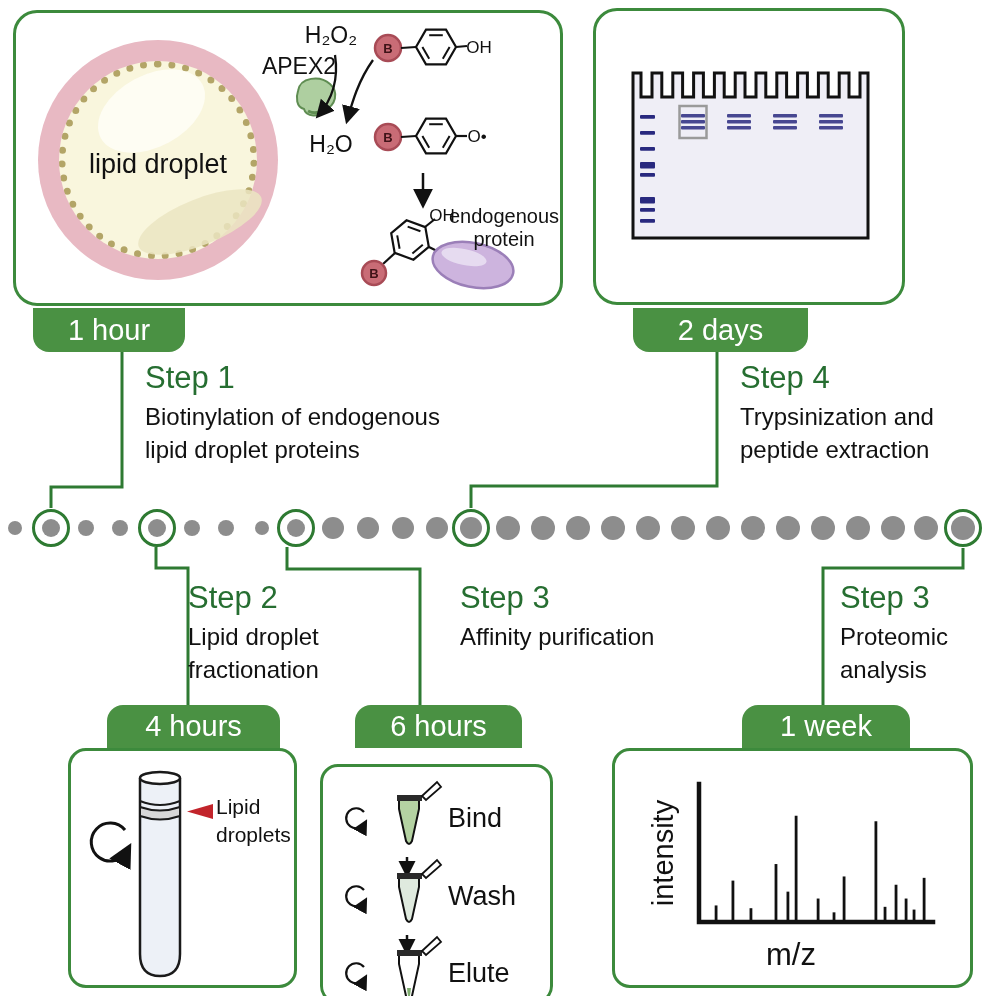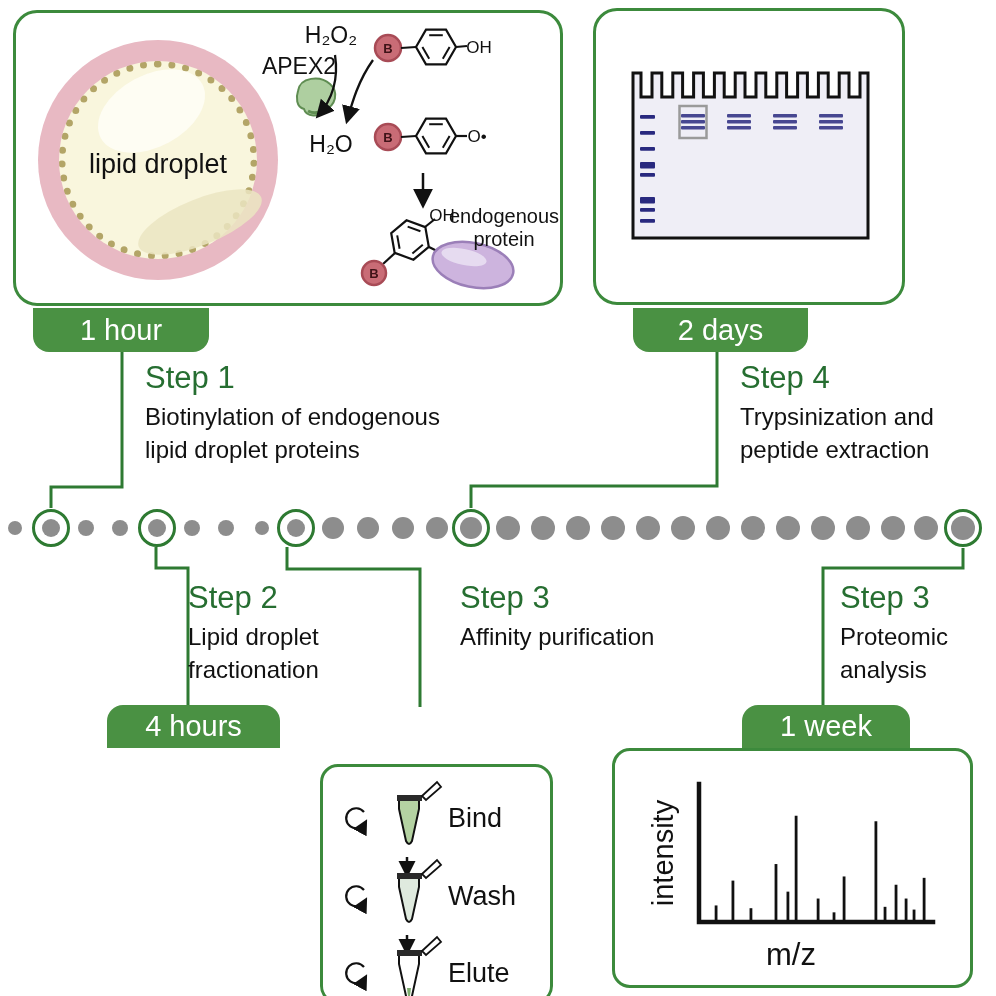--- a/index.html
+++ b/index.html
@@ -147,23 +147,24 @@
         <rect x="131" y="115" width="24" height="3.6" rx="1" fill="var(--gel-band-navy)" opacity="0.85"></rect>
         <rect x="177" y="103" width="24" height="3.6" rx="1" fill="var(--gel-band-navy)" opacity="0.85"></rect>
         <rect x="177" y="109" width="24" height="3.6" rx="1" fill="var(--gel-band-navy)" opacity="0.85"></rect>
         <rect x="177" y="115" width="24" height="3.6" rx="1" fill="var(--gel-band-navy)" opacity="0.85"></rect>
         <rect x="223" y="103" width="24" height="3.6" rx="1" fill="var(--gel-band-navy)" opacity="0.85"></rect>
         <rect x="223" y="109" width="24" height="3.6" rx="1" fill="var(--gel-band-navy)" opacity="0.85"></rect>
         <rect x="223" y="115" width="24" height="3.6" rx="1" fill="var(--gel-band-navy)" opacity="0.85"></rect>
       </svg>
   </div>
 
-  <div class="badge hang" style="left:33px;top:308px;width:176px;height:44px;">1 hour</div>
+  <div class="badge hang" style="left:33px;top:308px;width:152px;height:44px;">1 hour</div>
   <div class="badge hang" style="left:633px;top:308px;width:175px;height:44px;">2 days</div>
   <div class="badge sit" style="left:107px;top:705px;width:173px;height:43px;">4 hours</div>
+  <div class="badge sit" style="left:355px;top:705px;width:167px;height:43px;">6 hours</div>
   <div class="badge sit" style="left:742px;top:705px;width:168px;height:43px;">1 week</div>
 
   <div class="step-block" style="left:145px;top:360px;">
     <div class="step-title">Step 1</div>
     <div class="step-line">Biotinylation of endogenous</div>
     <div class="step-line">lipid droplet proteins</div>
   </div>
   <div class="step-block" style="left:740px;top:360px;">
     <div class="step-title">Step 4</div>
     <div class="step-line">Trypsinization and</div>
@@ -213,20 +214,39 @@
       <div class="tl-dot" style="left: 741px; top: 516px; width: 24px; height: 24px;"></div>
       <div class="tl-dot" style="left: 776px; top: 516px; width: 24px; height: 24px;"></div>
       <div class="tl-dot" style="left: 811px; top: 516px; width: 24px; height: 24px;"></div>
       <div class="tl-dot" style="left: 846px; top: 516px; width: 24px; height: 24px;"></div>
       <div class="tl-dot" style="left: 881px; top: 516px; width: 24px; height: 24px;"></div>
       <div class="tl-dot" style="left: 914px; top: 516px; width: 24px; height: 24px;"></div>
       <div class="tl-dot" style="left: 951px; top: 516px; width: 24px; height: 24px;"></div>
       <div class="tl-ring" style="left: 944px; top: 509px; width: 38px; height: 38px;"></div>
     </div>
 
+  <div class="panel" id="panel-fractionation">
+    <svg class="abs" style="left:0;top:0;width:222px;height:233px;" viewBox="0 0 222 233">
+      <defs>
+        <marker id="ahl" markerWidth="9" markerHeight="9" refX="5" refY="4" orient="auto">
+          <path d="M0,0 L8,4 L0,8 Z" fill="#111"></path>
+        </marker>
+      </defs>
+      <path d="M 69,27 L 69,203 Q 69,225 89,225 Q 109,225 109,203 L 109,27" fill="#edf1f7" stroke="#1a1a1a" stroke-width="2.5"></path>
+      <ellipse cx="89" cy="27" rx="20" ry="6" fill="#ffffff" stroke="#1a1a1a" stroke-width="2.5"></ellipse>
+      <path d="M 69,50 Q 89,58 109,50" fill="none" stroke="#1a1a1a" stroke-width="2"></path>
+      <path d="M 69,56 Q 89,63 109,56 L 109,65 Q 89,72 69,65 Z" fill="#d8d8d8" stroke="#1a1a1a" stroke-width="2"></path>
+      <path marker-end="url(#ahl)" d="M 54,79 A 19,19 0 1 0 56,100" fill="none" stroke="#111" stroke-width="3"></path>
+      <polygon points="142,53 142,68 116,60.5" style="fill:var(--arrow-red)"></polygon>
+    </svg>
+    <div class="ld-label">
+      <div>Lipid</div>
+      <div>droplets</div>
+    </div>
+  </div>
 
   <div class="panel" id="panel-affinity">
     <svg id="affinity-svg" class="abs" style="left:0;top:0;width:226px;height:233px;" viewBox="0 0 226 233">
         <marker id="ahm" markerWidth="8" markerHeight="8" refX="5" refY="3.5" orient="auto">
           <path d="M0,0 L7,3.5 L0,7 Z" fill="#111"></path>
         </marker>
         <path d="M 76,33 L 96,33 L 96,42 L 89,74 Q 86,80 83,74 L 76,42 Z" fill="var(--bind-green)" stroke="#111" stroke-width="2"></path>
         <rect x="74" y="28" width="25" height="6" fill="#2a2a2a"></rect>
         <polygon points="99,29 114,15 118,20 103,33" fill="#ffffff" stroke="#111" stroke-width="1.8"></polygon>
         <path d="M 41,45 A 10,10 0 1 0 42,56" fill="none" stroke="#111" stroke-width="2.2" marker-end="url(#ahm)"></path>

